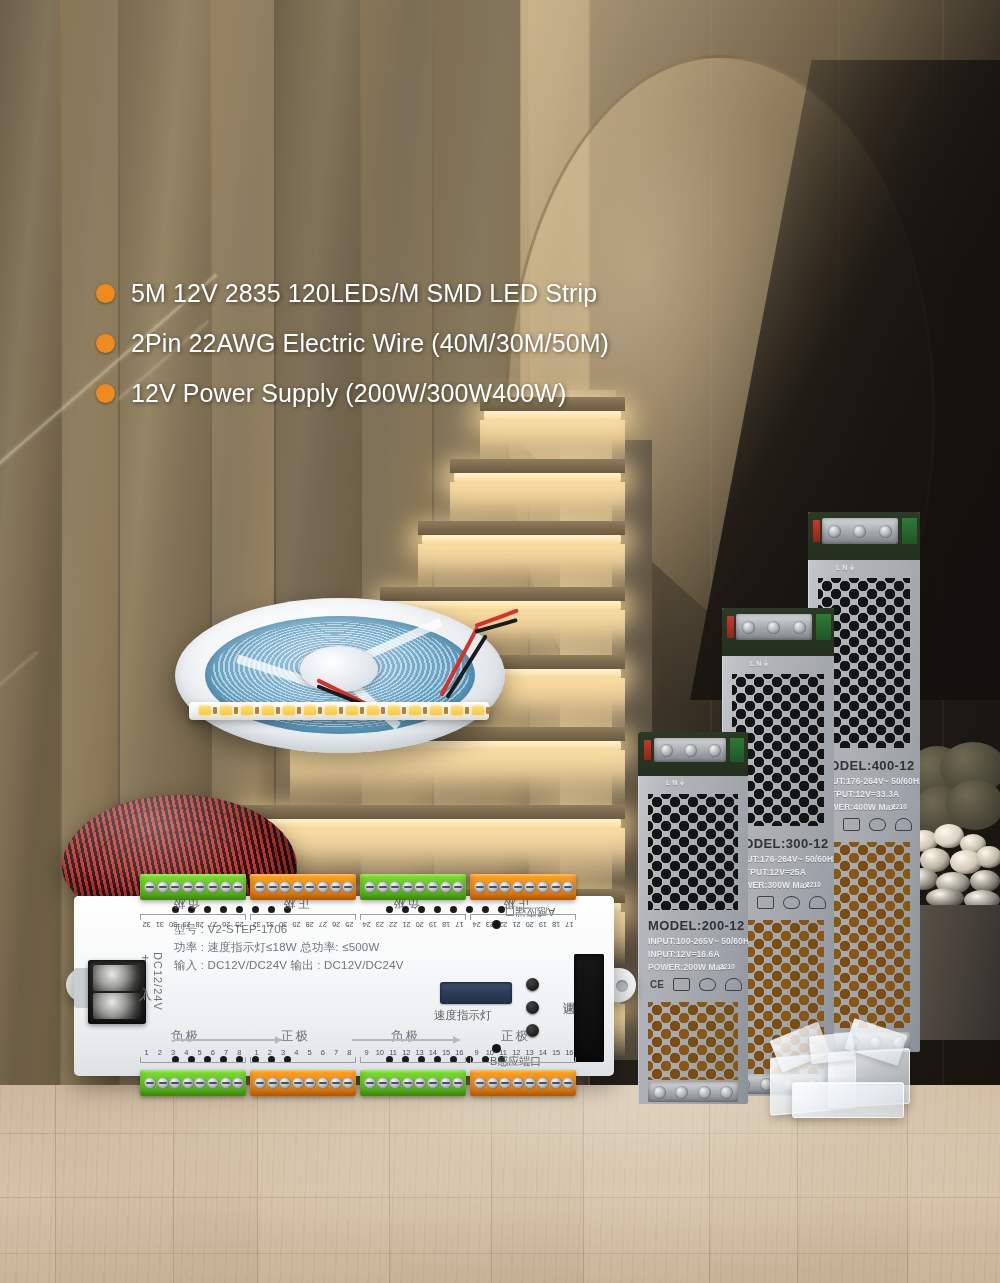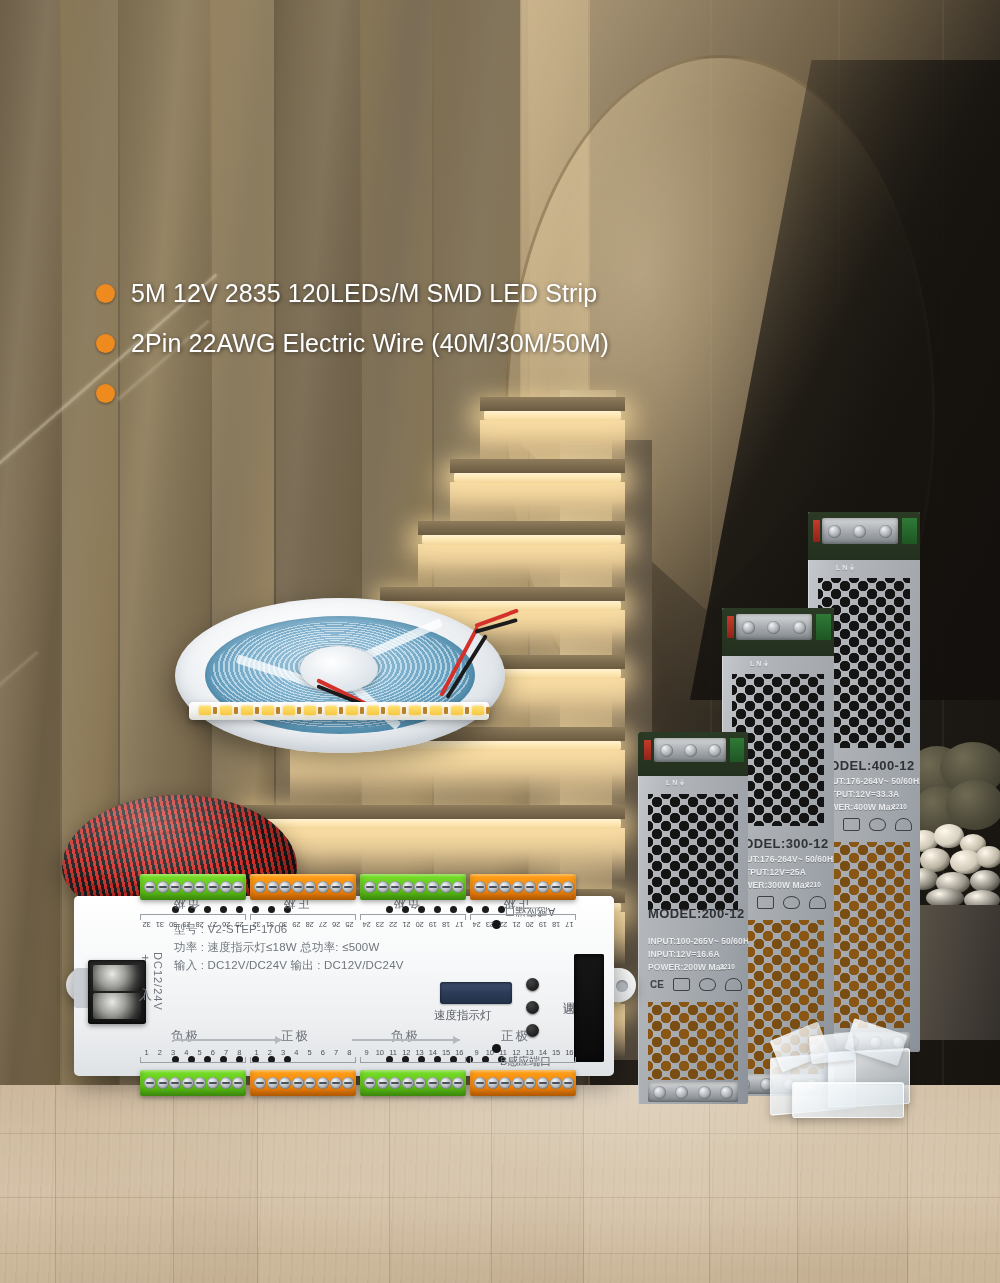--- a/index.html
+++ b/index.html
@@ -387,20 +387,21 @@
       <div class="bullet">
         <span class="bdot" style="background: rgb(239, 138, 31);"></span>
         <span class="btext">5M 12V 2835 120LEDs/M SMD LED Strip</span>
       </div>
       <div class="bullet">
         <span class="bdot" style="background: rgb(239, 138, 31);"></span>
         <span class="btext">2Pin 22AWG Electric Wire (40M/30M/50M)</span>
       </div>
       <div class="bullet">
         <span class="bdot" style="background: rgb(239, 138, 31);"></span>
+        <span class="btext">12V Power Supply (200W/300W400W)</span>
       </div>
     </div>
 
   <div class="reel-wrap">
     <div class="reel">
       <div class="reel-inner">
           <div class="reel-coil"></div>
         </div>
       <div class="reel-spoke" style="left:60px;  top:70px; width:90px; height:9px; transform:rotate(18deg);"></div>
       <div class="reel-spoke" style="left:180px; top:38px; width:90px; height:9px; transform:rotate(-24deg);"></div>
@@ -522,21 +523,21 @@
     <div class="psu-top" style="height:44px;"></div>
     <div class="psu-term" style="left:16px; top:6px; width:72px; height:24px;">
         <i></i>
         <i></i>
         <i></i>
       </div>
     <div class="psu-red" style="left:6px; top:8px; width:7px; height:20px;"></div>
     <div class="psu-green" style="left:92px; top:6px; width:14px; height:24px;"></div>
     <div class="psu-label psu-spec" style="left:28px; top:47px; font-size:7px;">L  N  ⏚</div>
     <div class="vent" style="left:10px; top:62px; width:90px; height:116px;"></div>
-    <div class="psu-label psu-model" style="left:10px; top:174px;">MODEL:200-12</div>
+    <div class="psu-label psu-model" style="left:10px; top:186px;">MODEL:200-12</div>
     <div class="psu-label psu-spec" style="left:10px; top:204px;">INPUT:100-265V~ 50/60Hz</div>
     <div class="psu-label psu-spec" style="left:10px; top:217px;">INPUT:12V=16.6A</div>
     <div class="psu-label psu-spec" style="left:10px; top:230px;">POWER:200W Max</div>
     <div class="psu-label psu-spec" style="left:82px; top:231px; font-size:6.5px;">2210</div>
     <div class="certrow" style="left:12px; top:246px;">
       <span>CE</span>
       <div class="certbox"></div>
         <div class="certbox" style="border-radius:50% 50% 6px 6px"></div>
       <div class="certbox" style="border-radius:8px 8px 2px 2px"></div>
     </div>
@@ -625,21 +626,21 @@
 
       <div class="btnstack">
           <i></i>
           <i></i>
           <i></i>
         </div>
       <div class="spdlbl2">调速</div>
       <div class="blackstrip"></div>
 
       <div class="portlbl flip" style="left:430px; top:8px;">A感应端口</div>
-      <div class="portlbl" style="left:426px; top:158px;text-align:center;">B感应端口</div>
+      <div class="portlbl" style="left:416px; top:158px;text-align:center;">B感应端口</div>
       <div style="position:absolute; left:418px; top:24px; width:9px; height:9px; border-radius:50%; background:#141414;"></div>
       <div style="position:absolute; left:418px; top:148px; width:9px; height:9px; border-radius:50%; background:#141414;"></div>
 
       <div id="scales-top">
           <div class="scale flip" style="left: 66px; top: 18px; width: 106px;">
             <div class="tickrow"></div>
             <div class="num" style="left: 6.625px;">25</div>
             <div class="num" style="left: 19.875px;">26</div>
             <div class="num" style="left: 33.125px;">27</div>
             <div class="num" style="left: 46.375px;">28</div>

